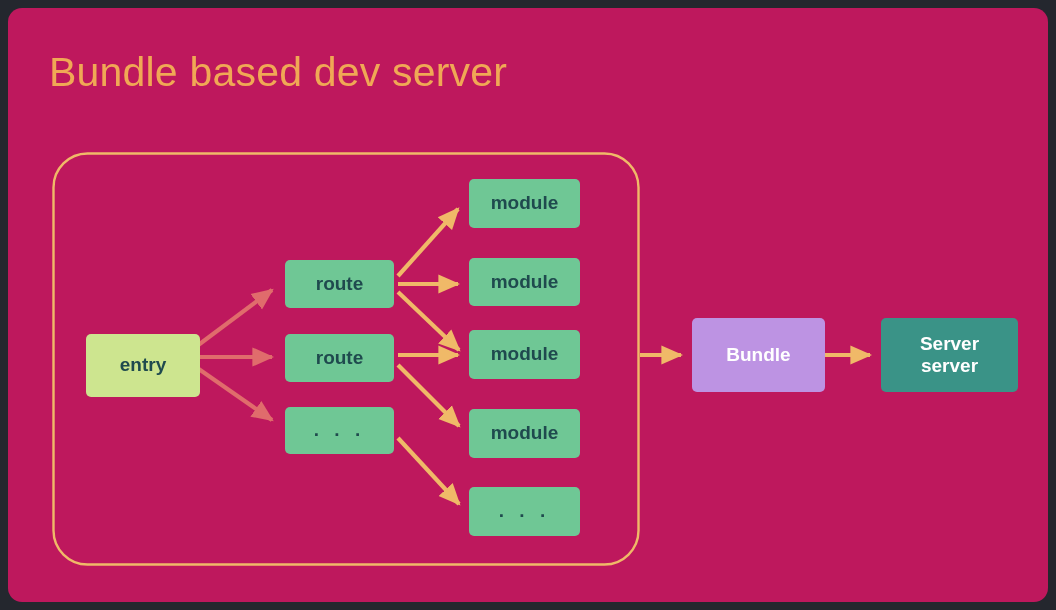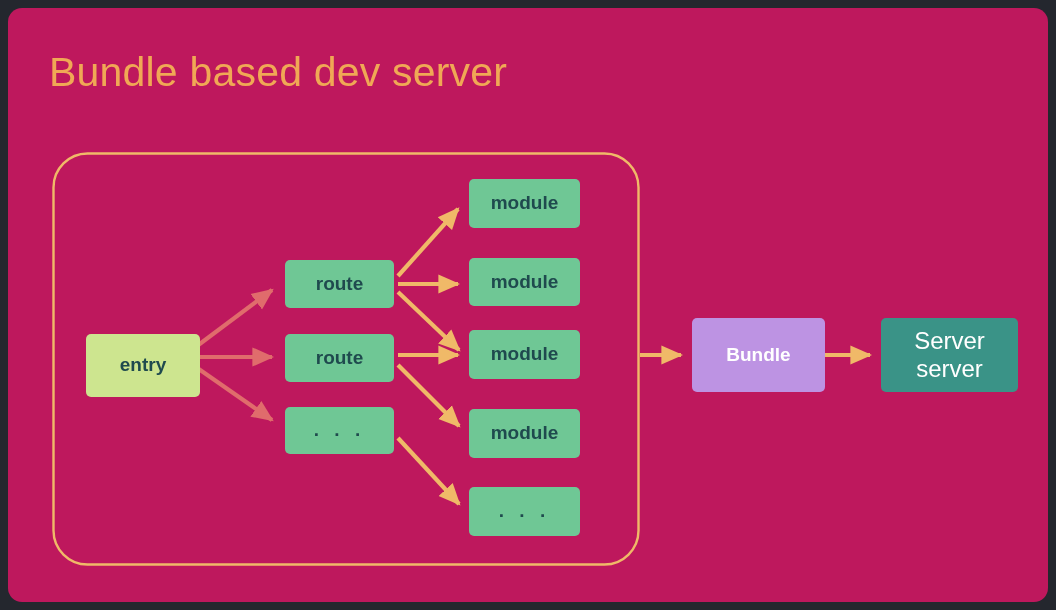--- a/index.html
+++ b/index.html
@@ -64,22 +64,22 @@
   }
   .node-purple {
     background: #bd93e3;
     color: #ffffff;
     font-size: 19px;
     font-weight: bold;
   }
   .node-teal {
     background: #3a9387;
     color: #ffffff;
-    font-size: 24px;
-    font-weight: normal;
+    font-size: 19px;
+    font-weight: bold;
     justify-content: center;
   }
   .dots {
     letter-spacing: 5px;
     font-size: 19px;
   }
 </style>
 </head>
 <body>
 

